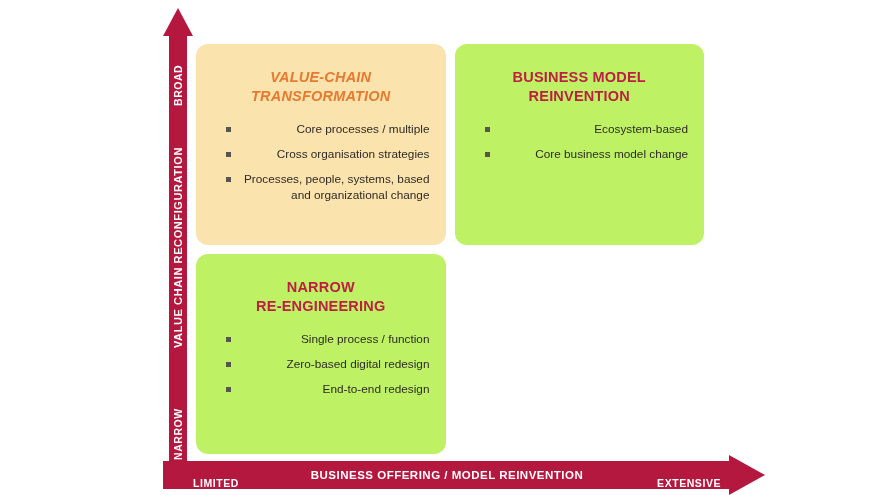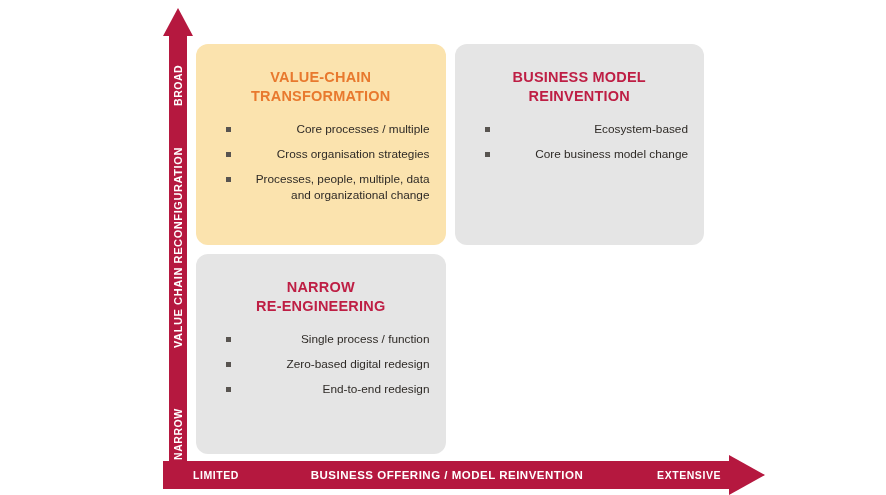--- a/index.html
+++ b/index.html
@@ -102,21 +102,21 @@
     border-bottom: 20px solid transparent;
     border-left: 36px solid #B5183F;
   }
   .h-axis-inner {
     position: absolute;
     left: 0;
     top: 6px;
     width: 568px;
     height: 28px;
     display: flex;
-    align-items: center;
+    align-items: flex-end;
     justify-content: space-between;
     padding: 0 10px 0 30px;
     box-sizing: border-box;
     color: #ffffff;
     font-size: 10.5px;
     font-weight: bold;
     letter-spacing: 0.55px;
     white-space: nowrap;
   }
   .h-axis-title {
@@ -146,32 +146,32 @@
     grid-template-rows: 1fr 1fr;
     gap: 9px;
   }
   .quad {
     border-radius: 12px;
     padding: 14px 16px 10px 16px;
     box-sizing: border-box;
     overflow: hidden;
   }
   .quad.cream { background: #FBE3AE; }
-  .quad.peach { background: #e5e5e5; }
+  .quad.peach { background: #bef264; }
 
   .quad-title {
     text-align: center;
     font-size: 14.5px;
     font-weight: bold;
     line-height: 1.32;
     letter-spacing: 0.2px;
     margin: 10px 0 0 0;
     white-space: pre-line;
   }
-  .title-orange { color: #E8792E; }
+  .title-orange { color: #E8792E; font-style: italic; }
   .title-crimson { color: #BE1E44; }
 
   .quad-list {
     list-style: none;
     margin: 16px 0 0 0;
     padding: 0 0 0 14px;
     text-align: right;
   }
   .quad-list li {
     position: relative;
@@ -215,21 +215,21 @@
   </div>
 
   <div class="matrix">
 
     <div class="quad cream">
       <div class="quad-title title-orange">VALUE-CHAIN
 TRANSFORMATION</div>
       <ul class="quad-list">
         <li>Core processes / multiple</li>
         <li>Cross organisation strategies</li>
-        <li>Processes, people, multiple, data and organizational change</li>
+        <li>Processes, people, systems, based and organizational change</li>
       </ul>
     </div>
 
     <div class="quad peach">
       <div class="quad-title title-crimson">BUSINESS MODEL
 REINVENTION</div>
       <ul class="quad-list">
         <li>Ecosystem-based</li>
         <li>Core business model change</li>
       </ul>

